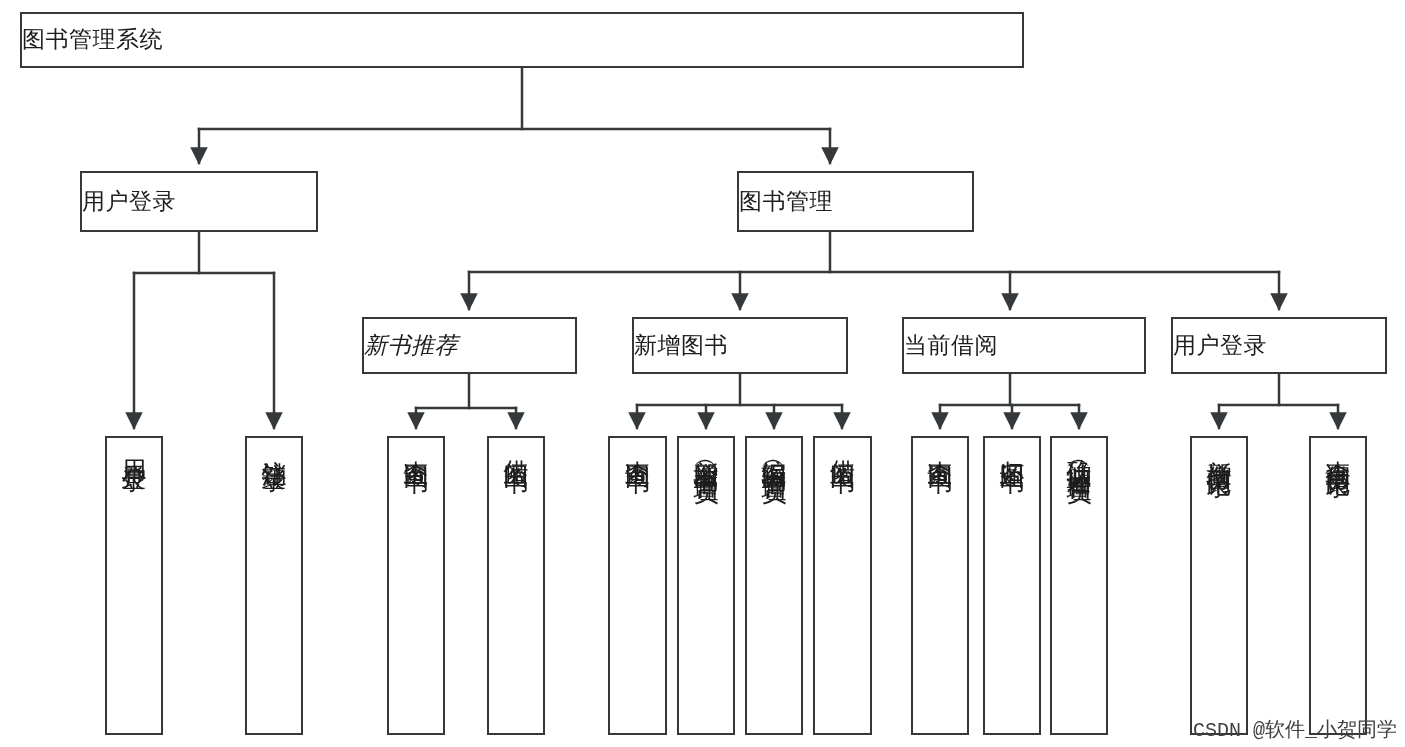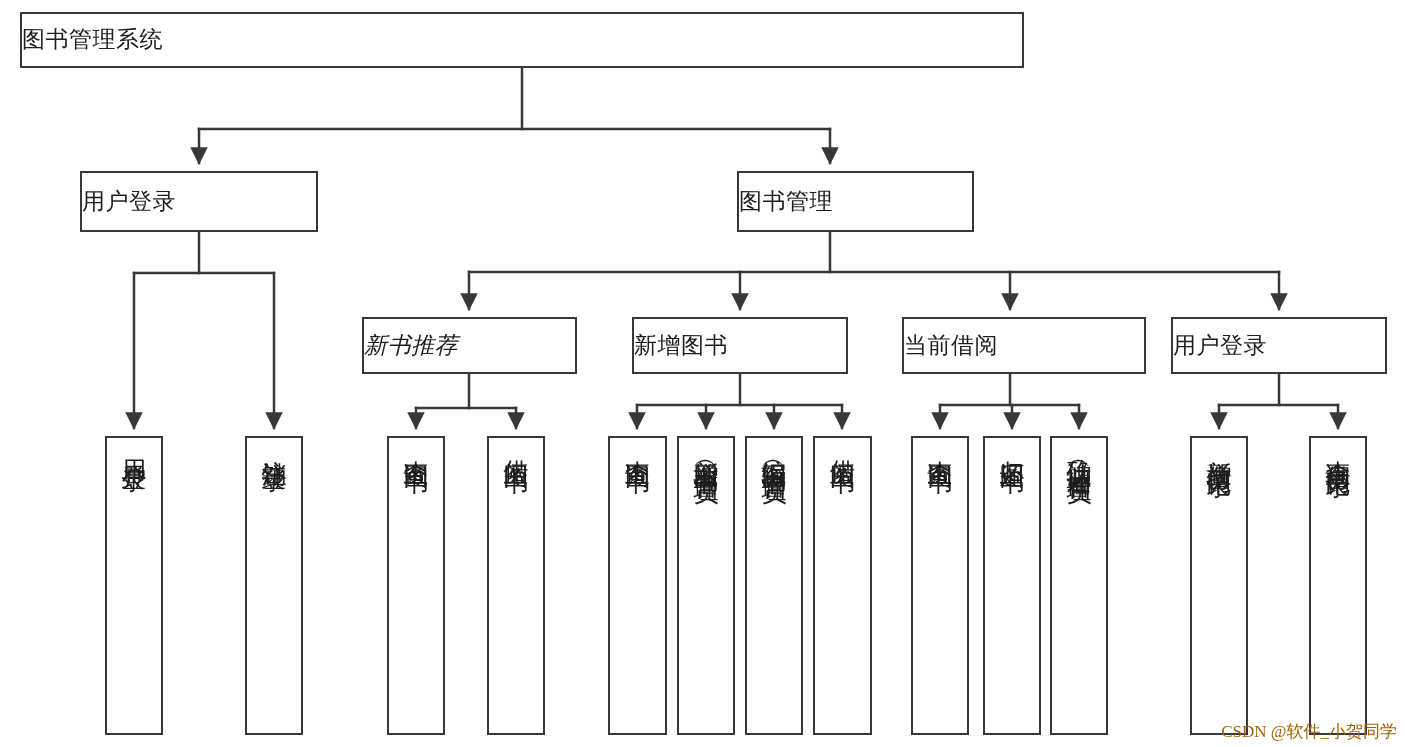--- a/index.html
+++ b/index.html
@@ -58,25 +58,25 @@
     text-orientation: upright;
     font-size: 25px;
     letter-spacing: 3px;
     line-height: 1;
     margin: 0 auto;
   }
   .watermark {
     position: absolute;
     right: 8px;
     bottom: 4px;
-    font-size: 17px;
-    color: #a16207;
+    font-size: 20px;
+    color: #404040;
     white-space: nowrap;
     z-index: 5;
-    font-family: Liberation Serif, serif;
+    font-family: Liberation Mono, monospace;
   }
 </style>
 </head>
 <body>
 
 <div id="canvas">
 
   <svg id="edges" viewBox="0 0 1405 747" width="1405" height="747" xmlns="http://www.w3.org/2000/svg">
     <defs>
       <marker id="arrow" viewBox="0 0 10 10" refX="9" refY="5" markerWidth="7" markerHeight="7" orient="auto-start-reverse">

